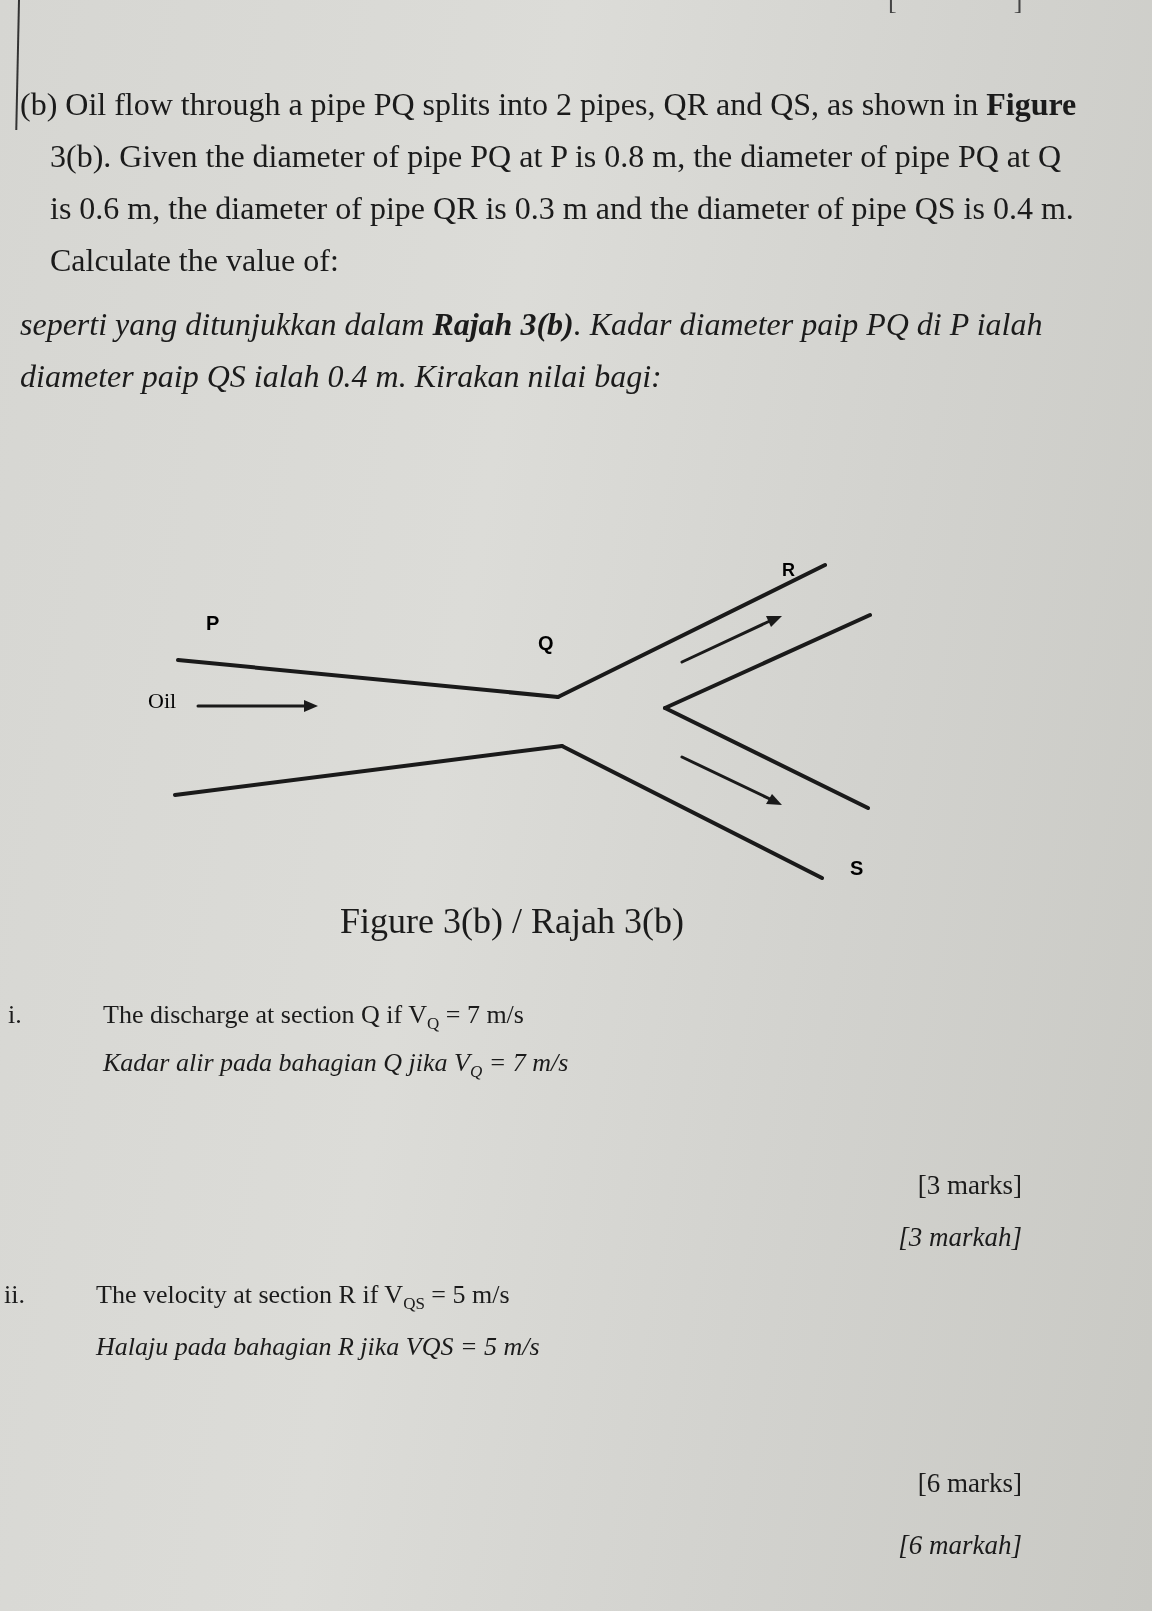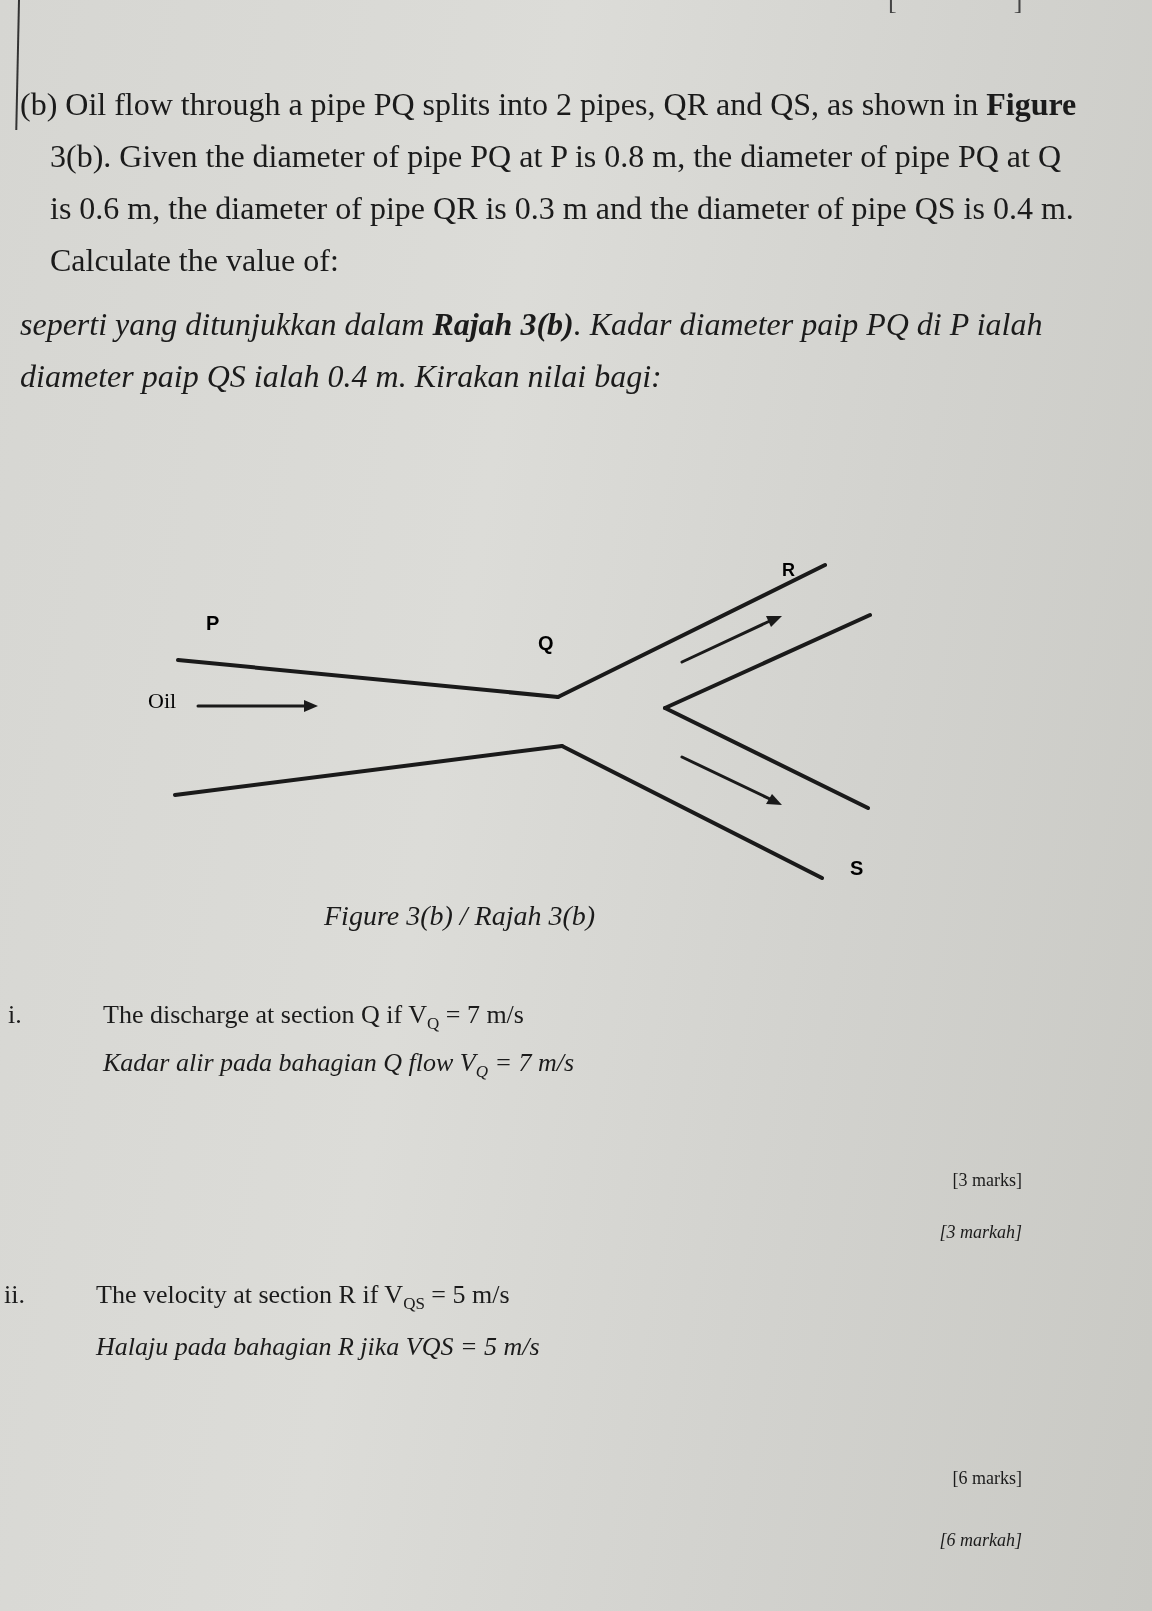--- a/index.html
+++ b/index.html
@@ -11,26 +11,26 @@
   }
   .margin-line { position:absolute; left:18px; top:0; width:2px; height:130px; background:#333; transform:rotate(1.2deg); transform-origin:top; }
   .top-bracket { position:absolute; left:888px; top:-14px; font-size:26px; color:#444; }
   .para { position:absolute; left:20px; font-size:32px; line-height:52px; white-space:nowrap; }
   .en { top:78px; }
   .my { top:298px; font-style:italic; }
   .line { display:block; }
   .ind { padding-left:30px; }
   b { font-weight:bold; }
   .figure { position:absolute; left:130px; top:540px; width:780px; height:420px; }
-  .caption { position:absolute; left:324px; top:900px; font-size:28px; font-style:italic; }
+  .caption { position:absolute; left:340px; top:900px; font-size:36px; }
   .q { position:absolute; font-size:26px; }
   .q .num { position:absolute; left:0; }
   .q .text { position:absolute; left:95px; white-space:nowrap; }
   .q .ms { font-style:italic; }
-  .marks { position:absolute; right:130px; font-size:18px; text-align:right; }
+  .marks { position:absolute; right:130px; font-size:27px; text-align:right; }
   .marks.it { font-style:italic; }
   sub { font-size:17px; }
 </style>
 </head>
 <body>
 
 <div class="margin-line"></div>
 <div class="top-bracket">[&nbsp;&nbsp;&nbsp;&nbsp;&nbsp;&nbsp;&nbsp;&nbsp;&nbsp;&nbsp;&nbsp;&nbsp;&nbsp;&nbsp;&nbsp;&nbsp;&nbsp;&nbsp;]</div>
 
 <div class="para en">
@@ -66,21 +66,21 @@
   <text x="408" y="110" font-family="Liberation Sans, sans-serif" font-weight="bold" font-size="20">Q</text>
   <text x="652" y="36" font-family="Liberation Sans, sans-serif" font-weight="bold" font-size="18">R</text>
   <text x="720" y="335" font-family="Liberation Sans, sans-serif" font-weight="bold" font-size="20">S</text>
   <text x="18" y="168" font-family="Liberation Serif, serif" font-size="22">Oil</text>
 </svg>
 <div class="caption">Figure 3(b) / Rajah 3(b)</div>
 
 <div class="q" style="top:1000px; left:8px;">
   <span class="num">i.</span>
   <span class="text"><span>The discharge at section Q if V</span><sub>Q</sub><span> = 7 m/s</span></span>
-  <span class="text ms" style="top:48px;"><span>Kadar alir pada bahagian Q flow V</span><sub>Q</sub><span> = 7 m/s</span></span>
+  <span class="text ms" style="top:48px;"><span>Kadar alir pada bahagian Q jika V</span><sub>Q</sub><span> = 7 m/s</span></span>
 </div>
 <div class="marks" style="top:1170px;">[3 marks]</div>
 <div class="marks it" style="top:1222px;">[3 markah]</div>
 
 <div class="q" style="top:1280px; left:4px;">
   <span class="num">ii.</span>
   <span class="text" style="left:92px;"><span>The velocity at section R if V</span><sub>QS</sub><span> = 5 m/s</span></span>
   <span class="text ms" style="left:92px; top:52px;">Halaju pada bahagian R jika VQS = 5 m/s</span>
 </div>
 <div class="marks" style="top:1468px;">[6 marks]</div>

